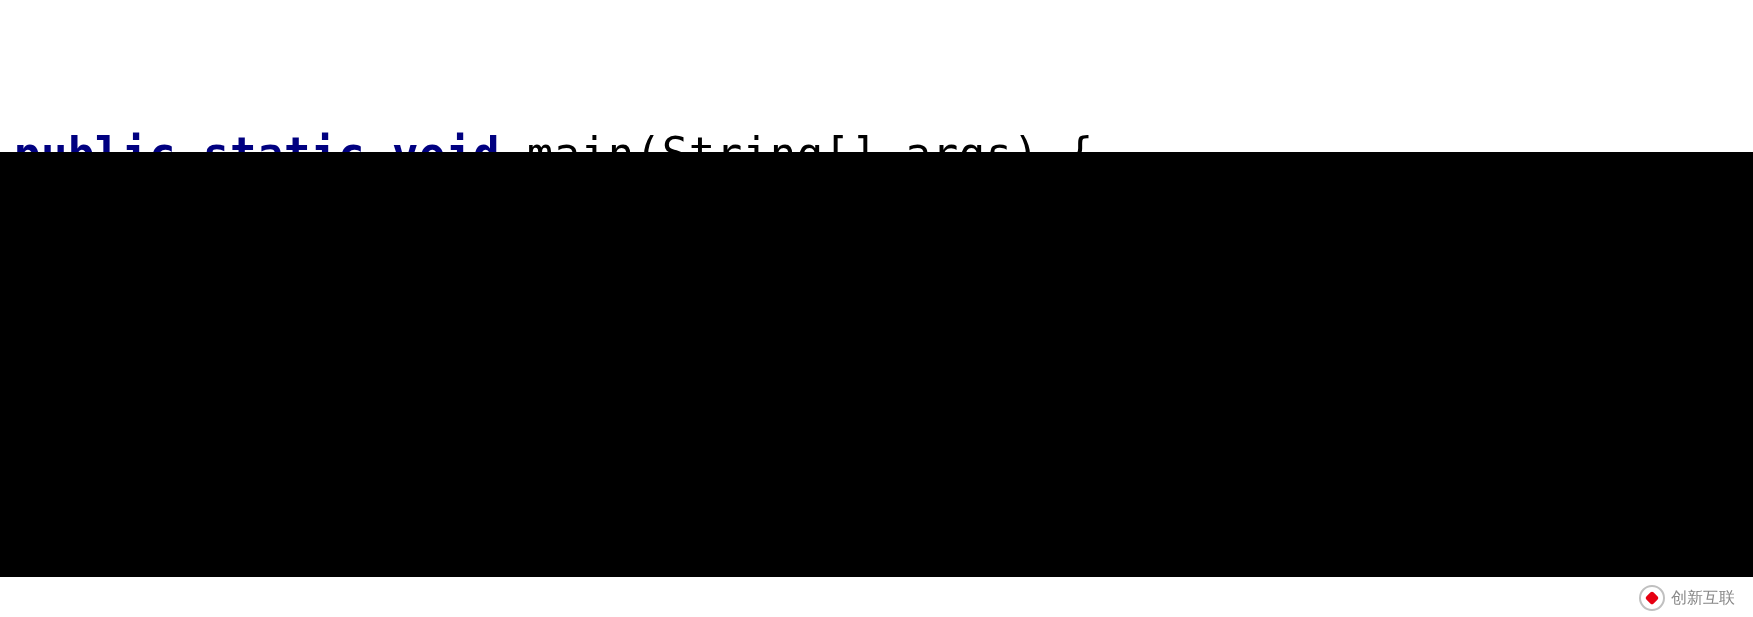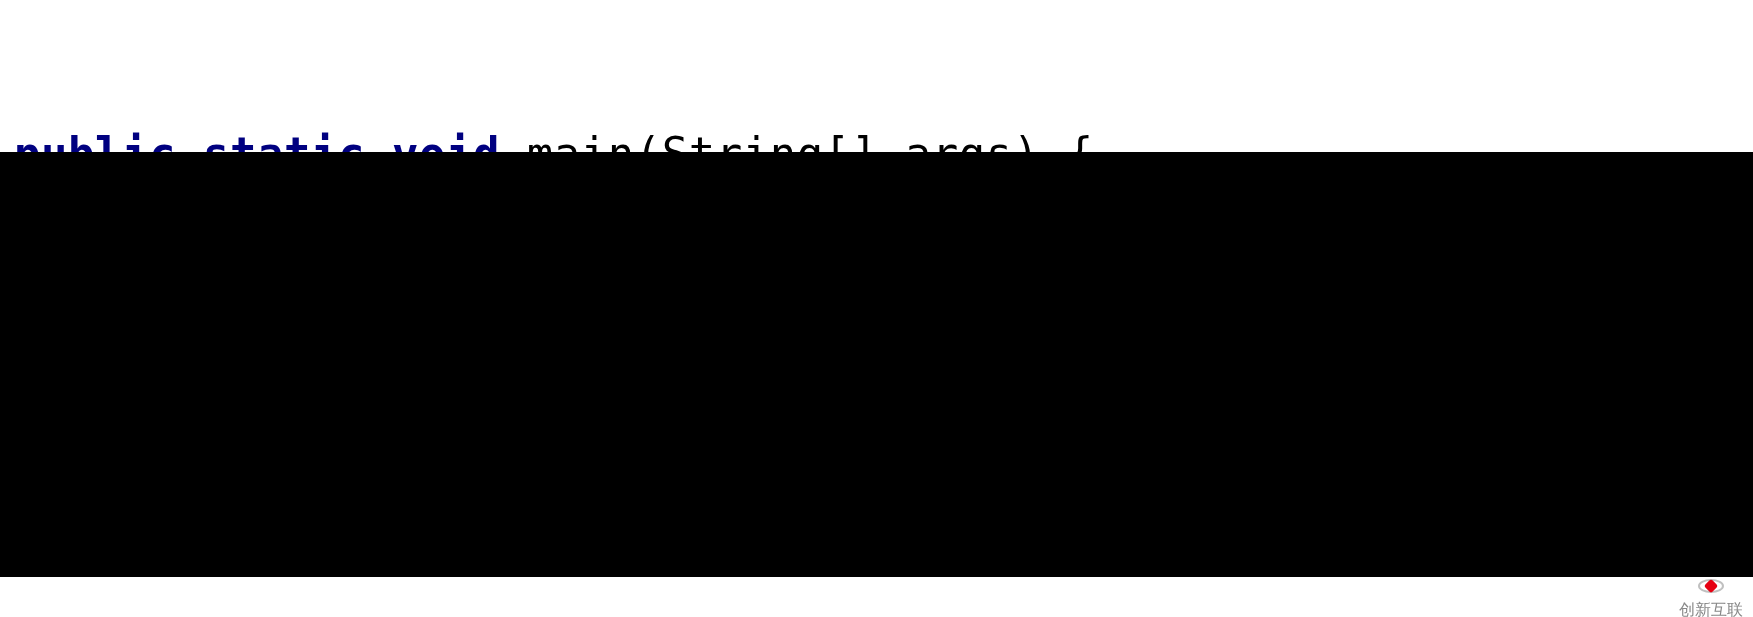--- a/index.html
+++ b/index.html
@@ -38,29 +38,28 @@
     .black-overlay {
       position: absolute;
       left: 0;
       top: 152px;
       width: 100%;
       height: 425px;
       background: #000000;
     }
     .watermark {
       position: absolute;
-      right: 0;
+      right: 8px;
       bottom: 0;
       height: 38px;
       background: #ffffff;
       display: flex;
       align-items: center;
       padding: 0 10px 0 6px;
       gap: 6px;
-      flex-direction: column;
     }
     .watermark .wm-icon {
       width: 26px;
       height: 26px;
       position: relative;
       border: 2px solid #c0c0c0;
       border-radius: 50%;
       display: flex;
       align-items: center;
       justify-content: center;

